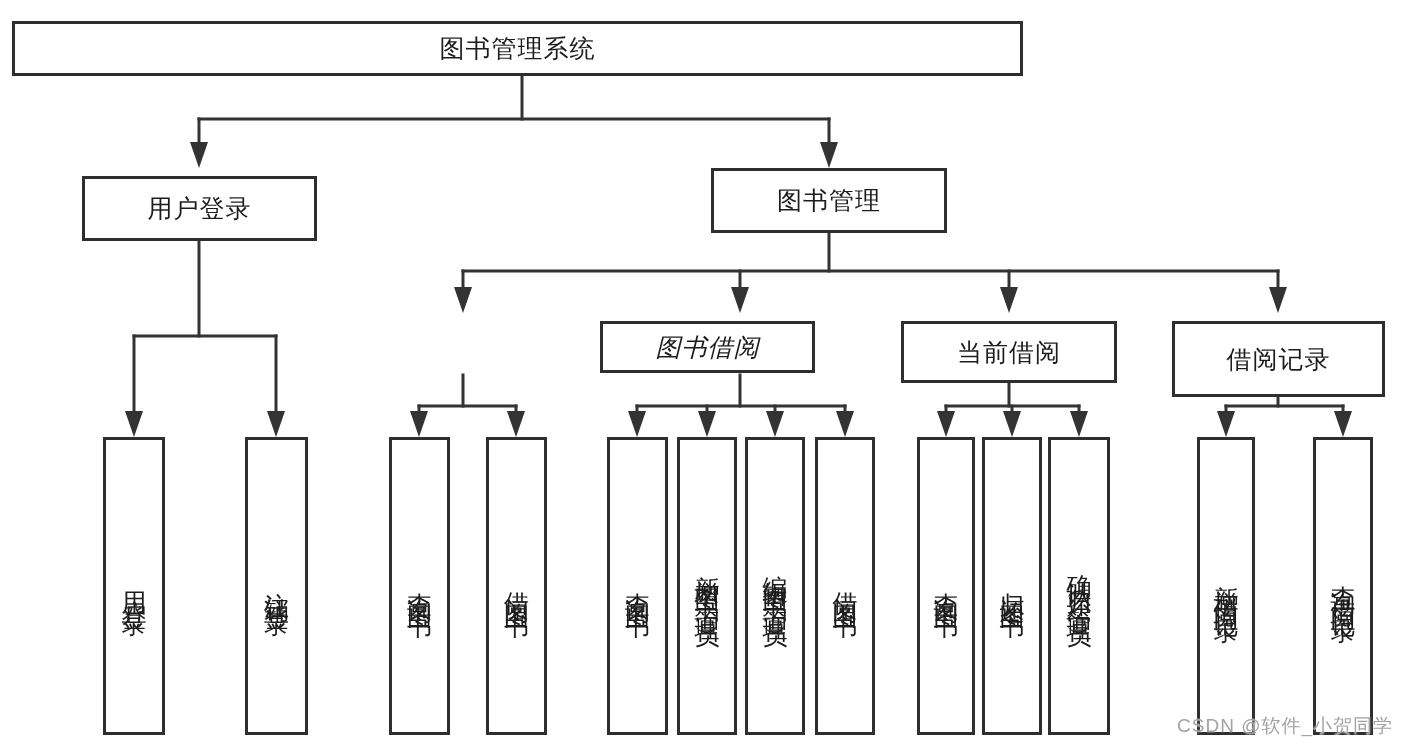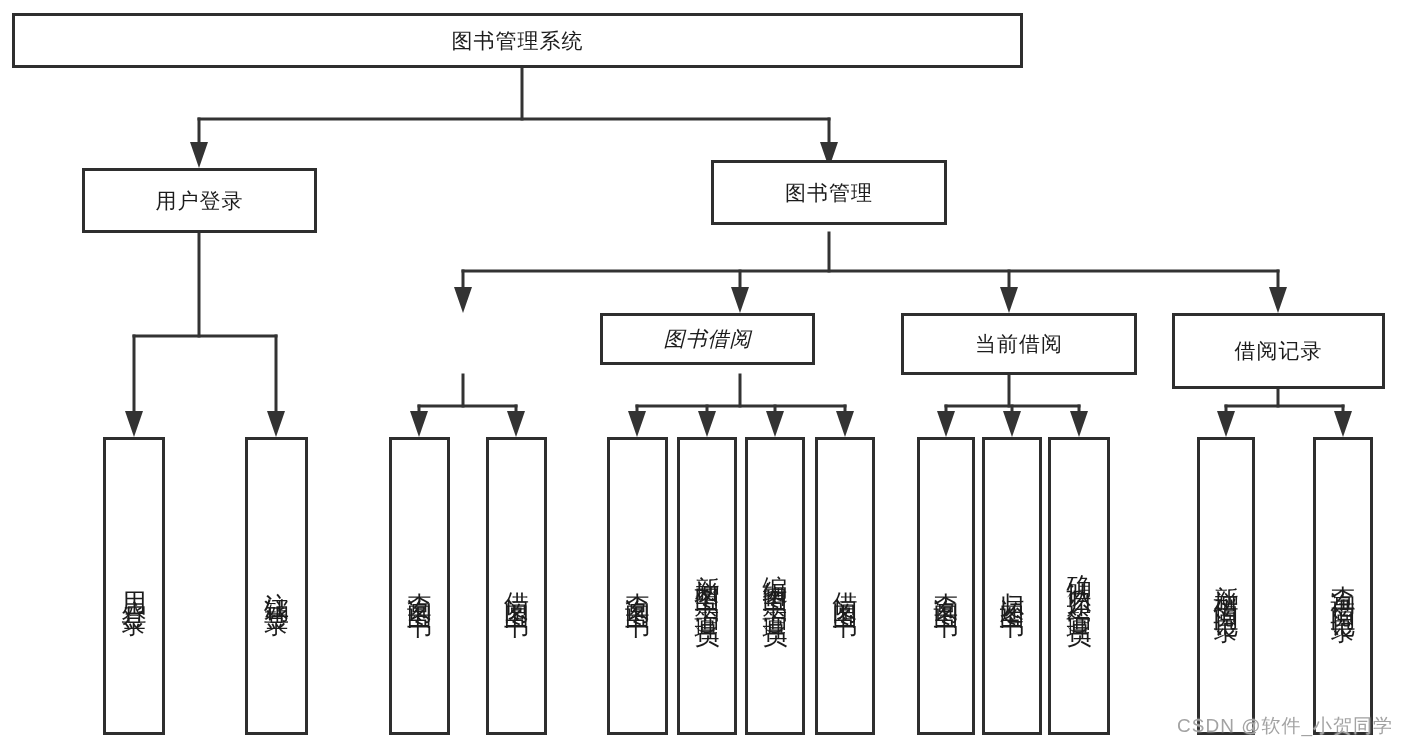--- a/index.html
+++ b/index.html
@@ -27,23 +27,24 @@
     box-sizing: border-box;
     border: 3px solid #2e2e2e;
     background: #ffffff;
     color: #1c1c1c;
     display: flex;
     align-items: center;
     justify-content: center;
     z-index: 2;
   }
   .hbox {
-    font-size: 21px;
+    font-size: 25px;
     letter-spacing: 1px;
     white-space: nowrap;
+    margin-top: 8px;
   }
   .vbox {
     top: 437px;
     height: 298px;
     font-size: 25px;
     line-height: 1;
   }
   .vbox .vtext {
     writing-mode: vertical-rl;
     letter-spacing: 7px;
@@ -153,21 +154,21 @@
   <div class="node hbox" style="left:82px; top:168px; width:235px; height:65px;">
     <span>用户登录</span>
   </div>
   <div class="node hbox" style="left:711px; top:160px; width:236px; height:65px;">
     <span>图书管理</span>
   </div>
 
   <div class="node hbox" style="left:600px; top:313px; width:215px; height:52px;font-style:italic;">
     <span>图书借阅</span>
   </div>
-  <div class="node hbox" style="left:901px; top:313px; width:236px; height:62px;">
+  <div class="node hbox" style="left:901px; top:313px; width:216px; height:62px;">
     <span>当前借阅</span>
   </div>
   <div class="node hbox" style="left:1172px; top:313px; width:213px; height:76px;">
     <span>借阅记录</span>
   </div>
 
   <div class="node vbox" style="left:103px; width:62px;">
     <span class="vtext">用户登录</span>
   </div>
   <div class="node vbox" style="left:245px; width:63px;">

